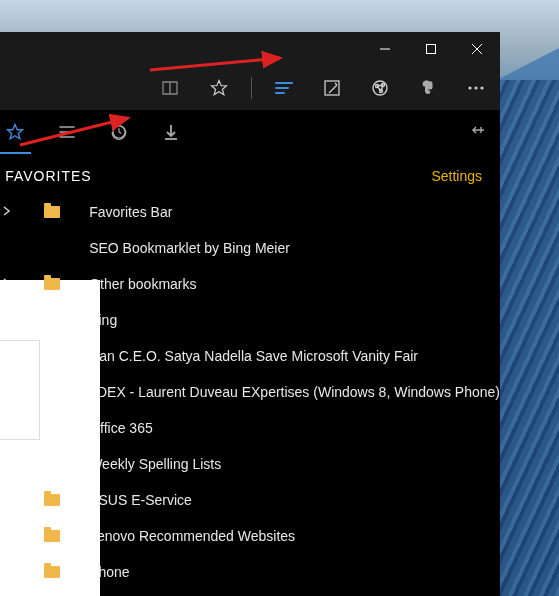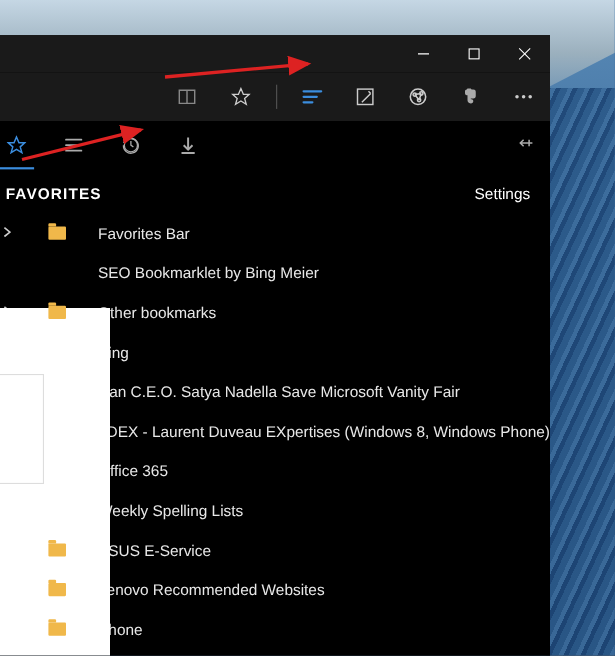--- a/index.html
+++ b/index.html
@@ -76,22 +76,22 @@
   }
   .hub-tab { color:#aaa; display:flex; align-items:center; justify-content:center; width:24px; height:44px; position:relative; }
   .hub-tab.active { color:#3b8dde; }
   .hub-tab.active::after { content:""; position:absolute; bottom:0; left:-4px; right:-4px; height:2px; background:#3b8dde; }
   .pin { position:absolute; right:14px; top:12px; color:#aaa; }
 
   .fav-header {
     display:flex; align-items:center; justify-content:space-between;
     padding: 14px 18px 10px 18px;
   }
-  .fav-title { font-size:14px; font-weight:700; letter-spacing:1px; color:#fff; }
-  .settings-link { color:#ffffff; font-size:14px; }
+  .fav-title { font-size:14px; font-weight:400; letter-spacing:1px; color:#fff; }
+  .settings-link { color:#eab308; font-size:14px; }
 
   .fav-list { flex:1; overflow:hidden; }
   .fav-item {
     display:flex; align-items:center; height:36px;
     padding-left:10px; gap:28px; font-size:14px; color:#e8e8e8;
     white-space:nowrap; overflow:hidden;
   }
   .chev { width:18px; text-align:center; color:#ccc; font-size:11px; }
   .chev.empty { visibility:hidden; }
   .fav-ico { width:18px; height:18px; display:flex; align-items:center; justify-content:center; flex-shrink:0; }

